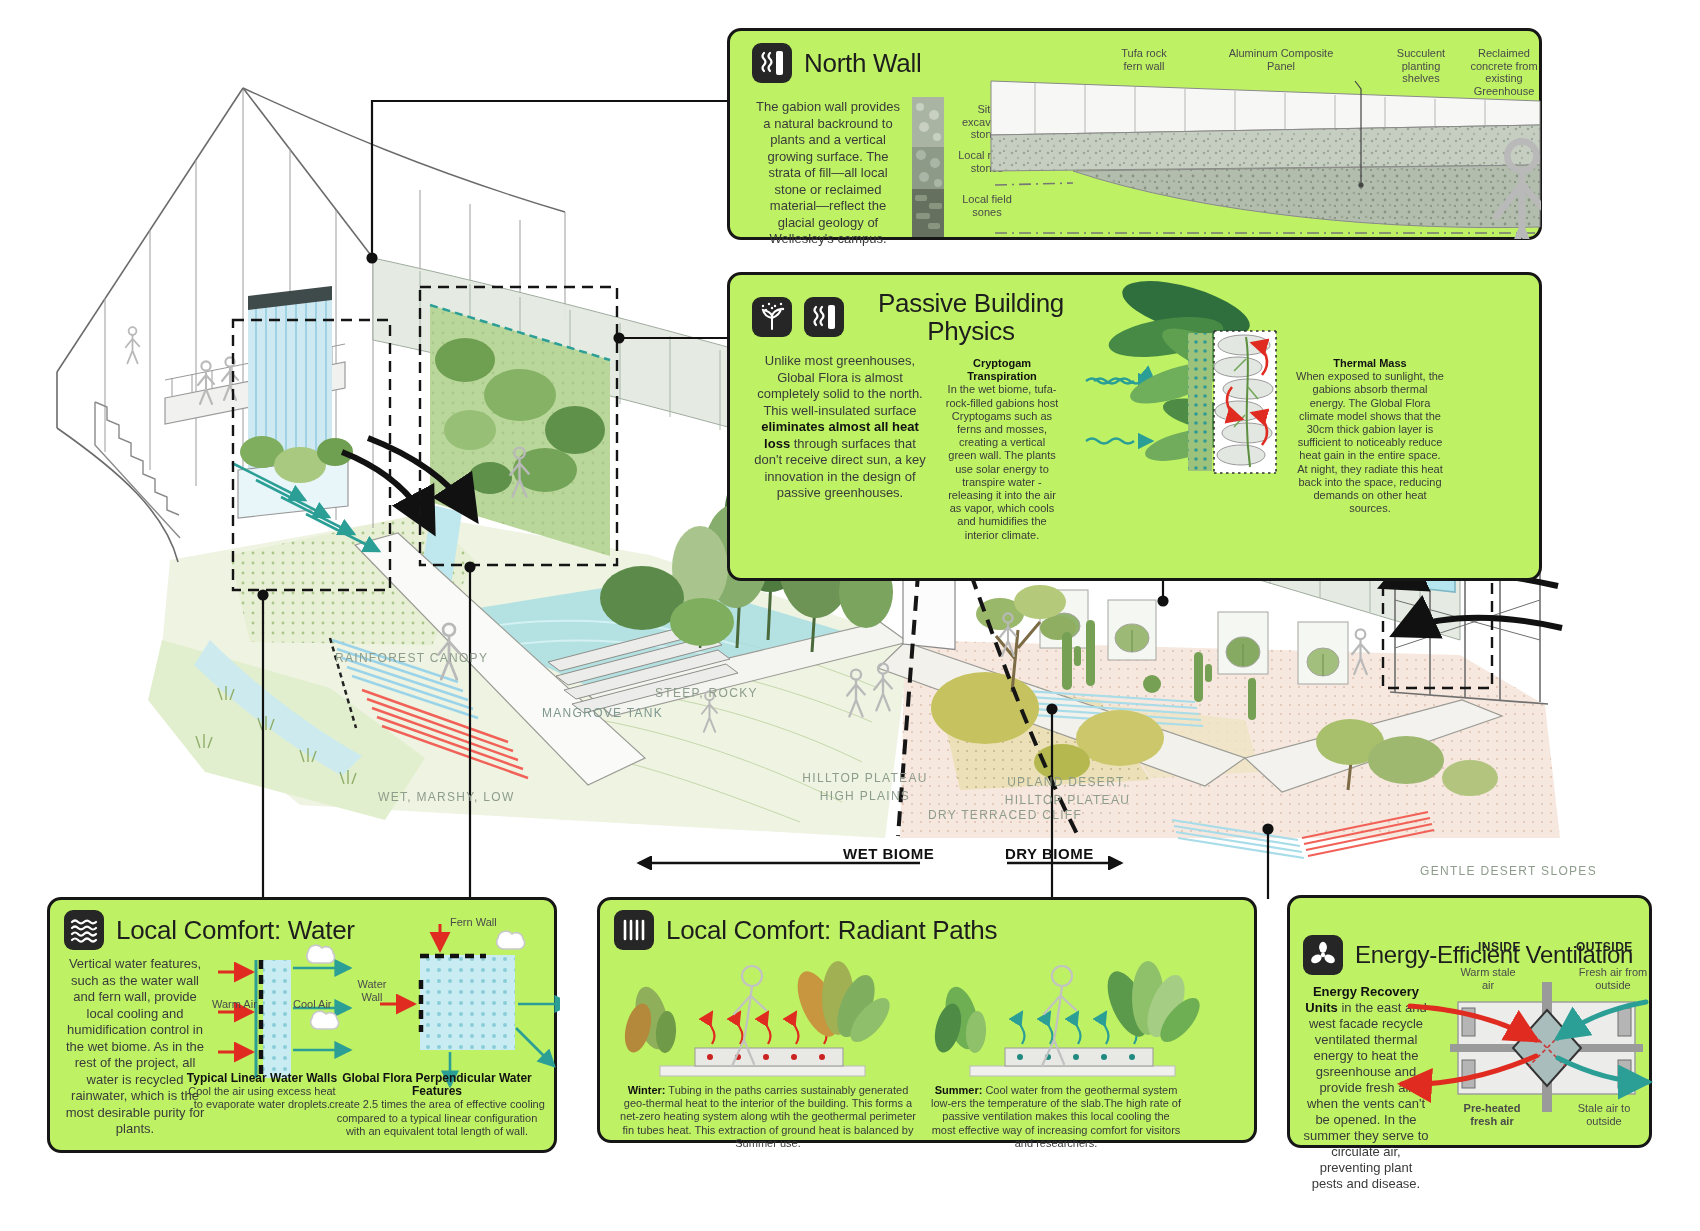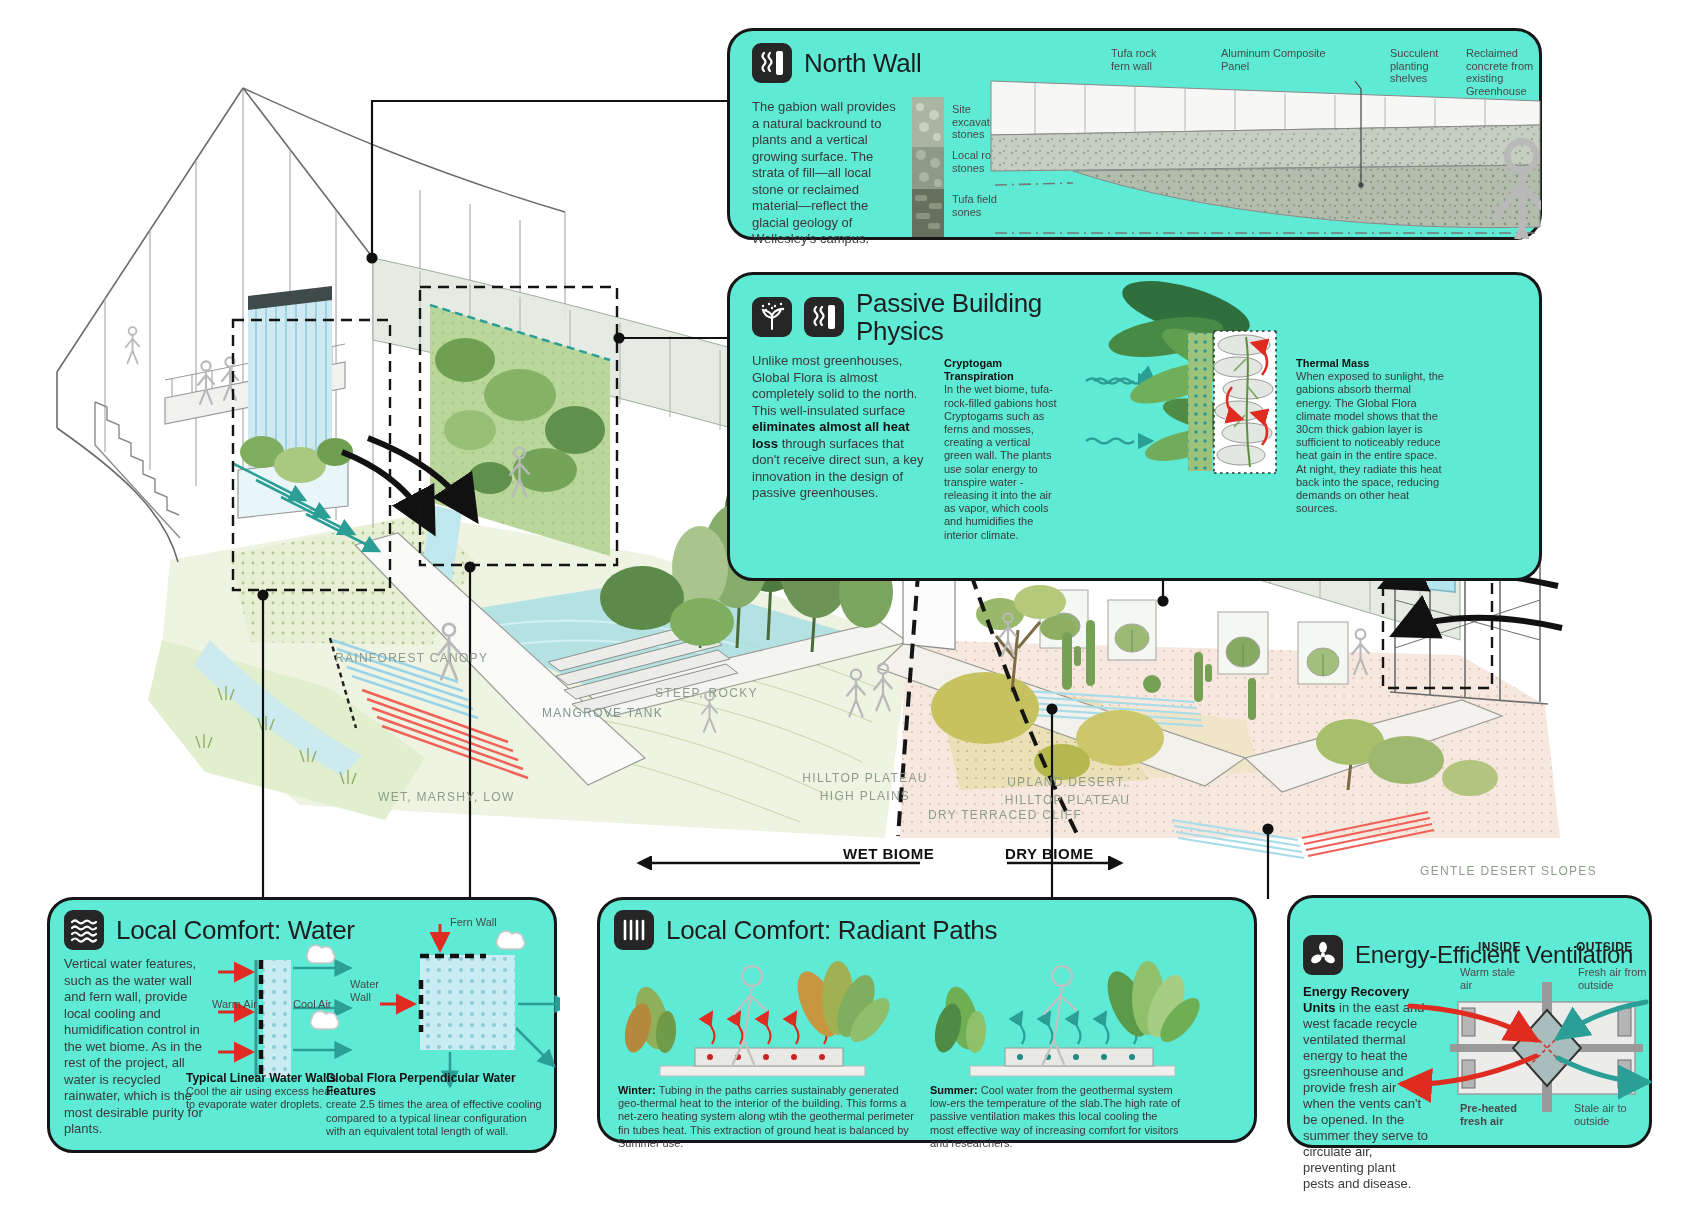--- a/index.html
+++ b/index.html
@@ -1,20 +1,20 @@
 <!DOCTYPE html>
 <html><head>
 <meta charset="utf-8">
 <style>
   html,body{margin:0;padding:0;background:#fff;}
   #canvas{position:relative;width:1700px;height:1231px;background:#fff;overflow:hidden;
           font-family:"Liberation Sans",sans-serif;color:#333;}
   svg{display:block;}
   .scene-svg{position:absolute;left:0;top:0;}
-  .box{position:absolute;background:#5eead4;border:3.5px solid #161616;border-radius:26px;box-sizing:border-box;}
+  .box{position:absolute;background:#bef264;border:3.5px solid #161616;border-radius:14px;box-sizing:border-box;text-align:center;}
   .icon{width:40px;height:40px;background:#262626;border-radius:9px;display:flex;align-items:center;justify-content:center;flex:0 0 auto;}
   .titlerow{position:absolute;display:flex;align-items:center;gap:12px;}
   .box-title{font-size:26px;color:#1d1d1d;letter-spacing:-0.3px;line-height:28px;white-space:nowrap;}
   .para{position:absolute;font-size:13px;line-height:16.5px;color:#3a3a3a;}
   .small{position:absolute;font-size:11px;line-height:13.2px;color:#3a3a3a;}
   .tiny-label{position:absolute;font-size:11px;line-height:12.5px;color:#4a4a4a;}
   .bold{font-weight:bold;color:#111;}
   .scene-label{position:absolute;font-size:12px;letter-spacing:1.3px;color:#8d9c8b;white-space:nowrap;}
   .scene-label.teal{color:#7e978f;margin-left:27px;}
   .biome-label{position:absolute;font-size:15px;font-weight:bold;color:#101010;letter-spacing:.5px;white-space:nowrap;}
@@ -441,21 +441,21 @@
         </g>
     <g fill="#8a957f">
           <rect x="3" y="98" width="12" height="6" rx="2"></rect>
           <rect x="17" y="106" width="13" height="6" rx="2"></rect>
           <rect x="4" y="116" width="14" height="6" rx="2"></rect>
           <rect x="16" y="126" width="12" height="6" rx="2"></rect>
         </g>
   </svg>
   <div class="tiny-label" style="left:222px;top:72px;width:70px;">Site excavated stones</div>
   <div class="tiny-label" style="left:222px;top:118px;width:70px;">Local round stones</div>
-  <div class="tiny-label" style="left:222px;top:162px;width:70px;">Tufa field sones</div>
+  <div class="tiny-label" style="left:222px;top:162px;width:70px;">Local field sones</div>
 
   <svg style="position:absolute;left:255px;top:22px;" width="556" height="186">
 
     <path d="M6,28 L555,48 L555,72 L6,82 Z" fill="#f7f7f5" stroke="#8a8a8a" stroke-width="1"></path>
     <g stroke="#b5b5b5" stroke-width="1">
       <path d="M50,30 L50,81"></path>
           <path d="M100,32 L100,80"></path>
           <path d="M150,34 L150,79"></path>
           <path d="M200,36 L200,78"></path>
       <path d="M250,38 L250,77"></path>

